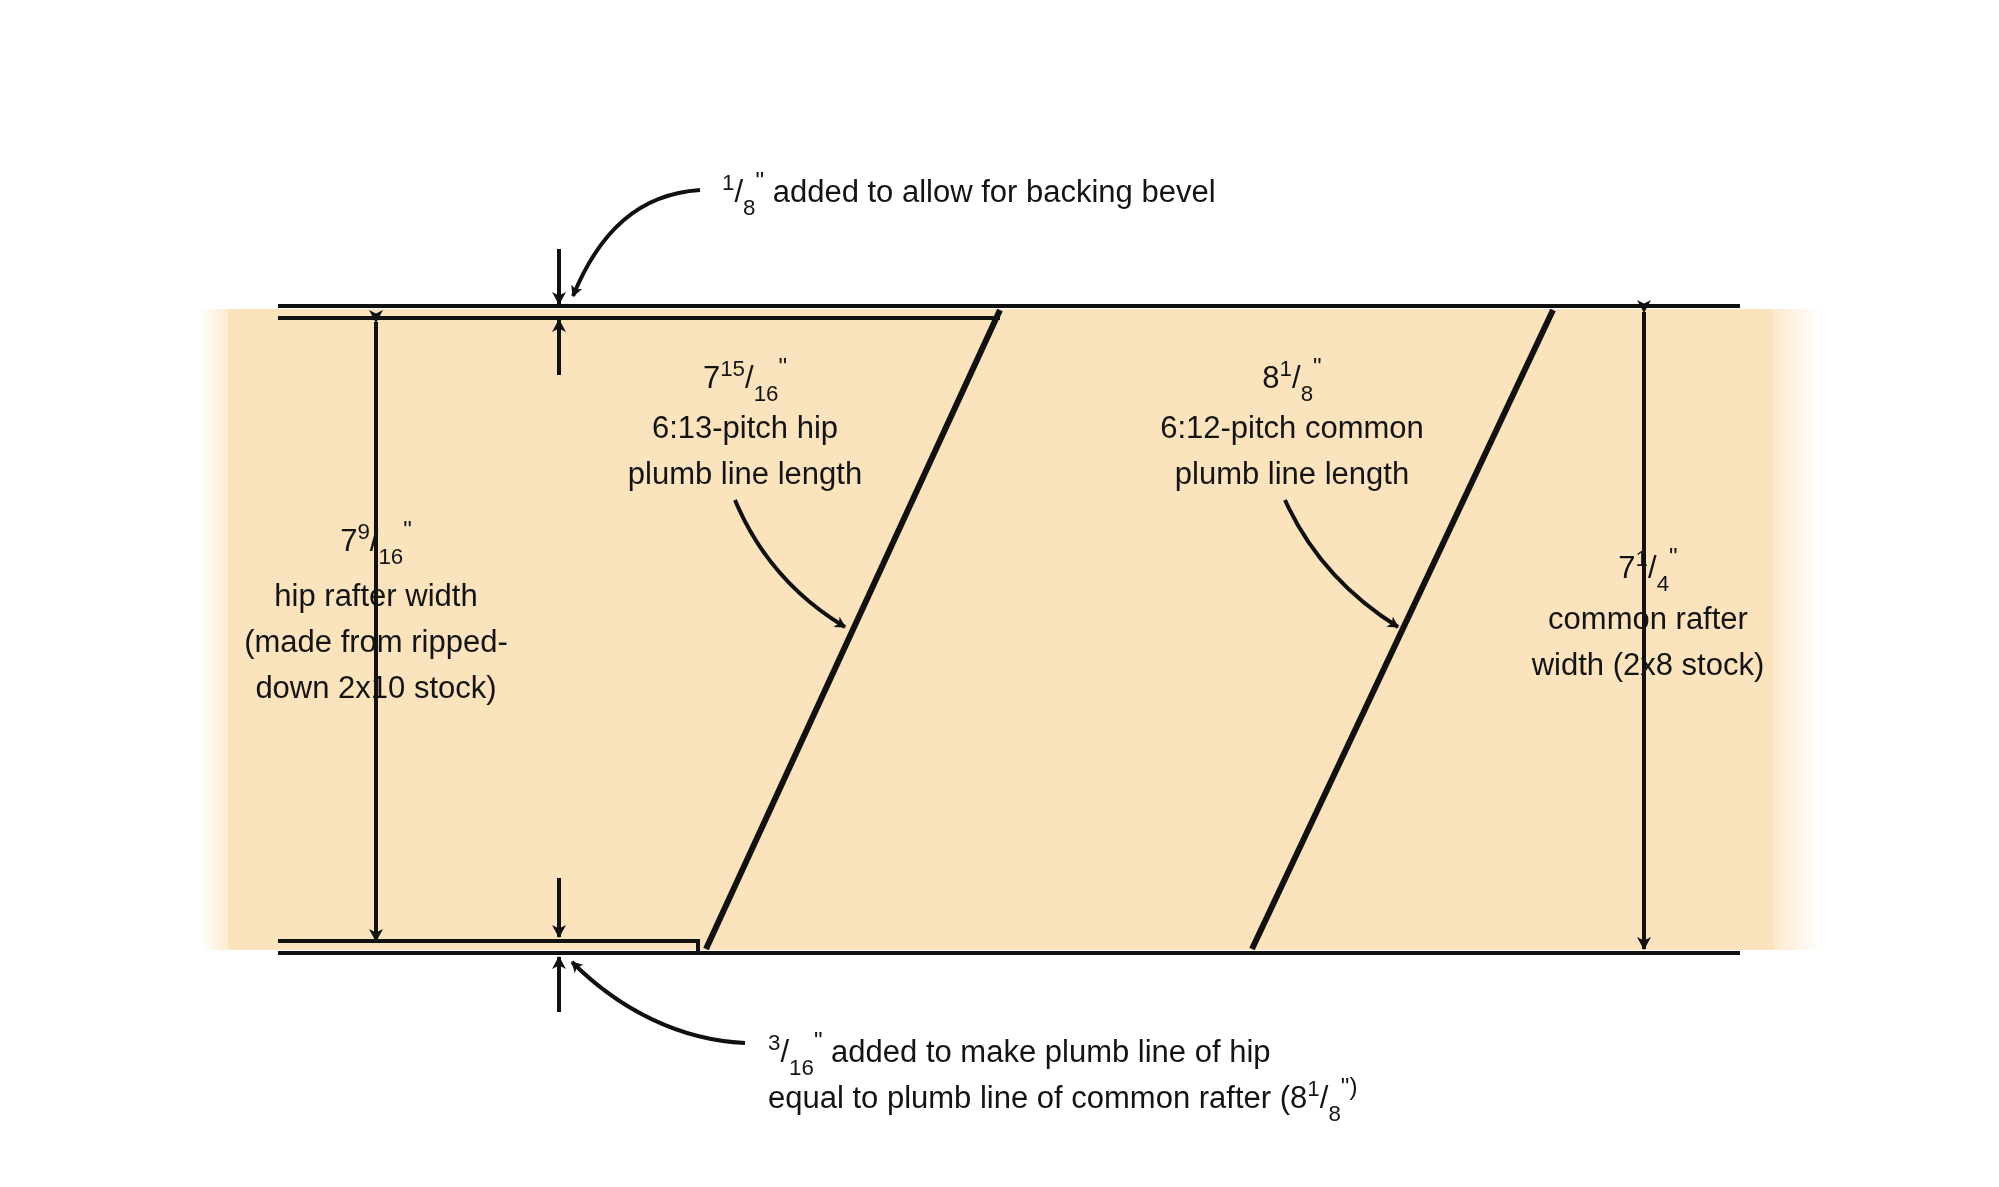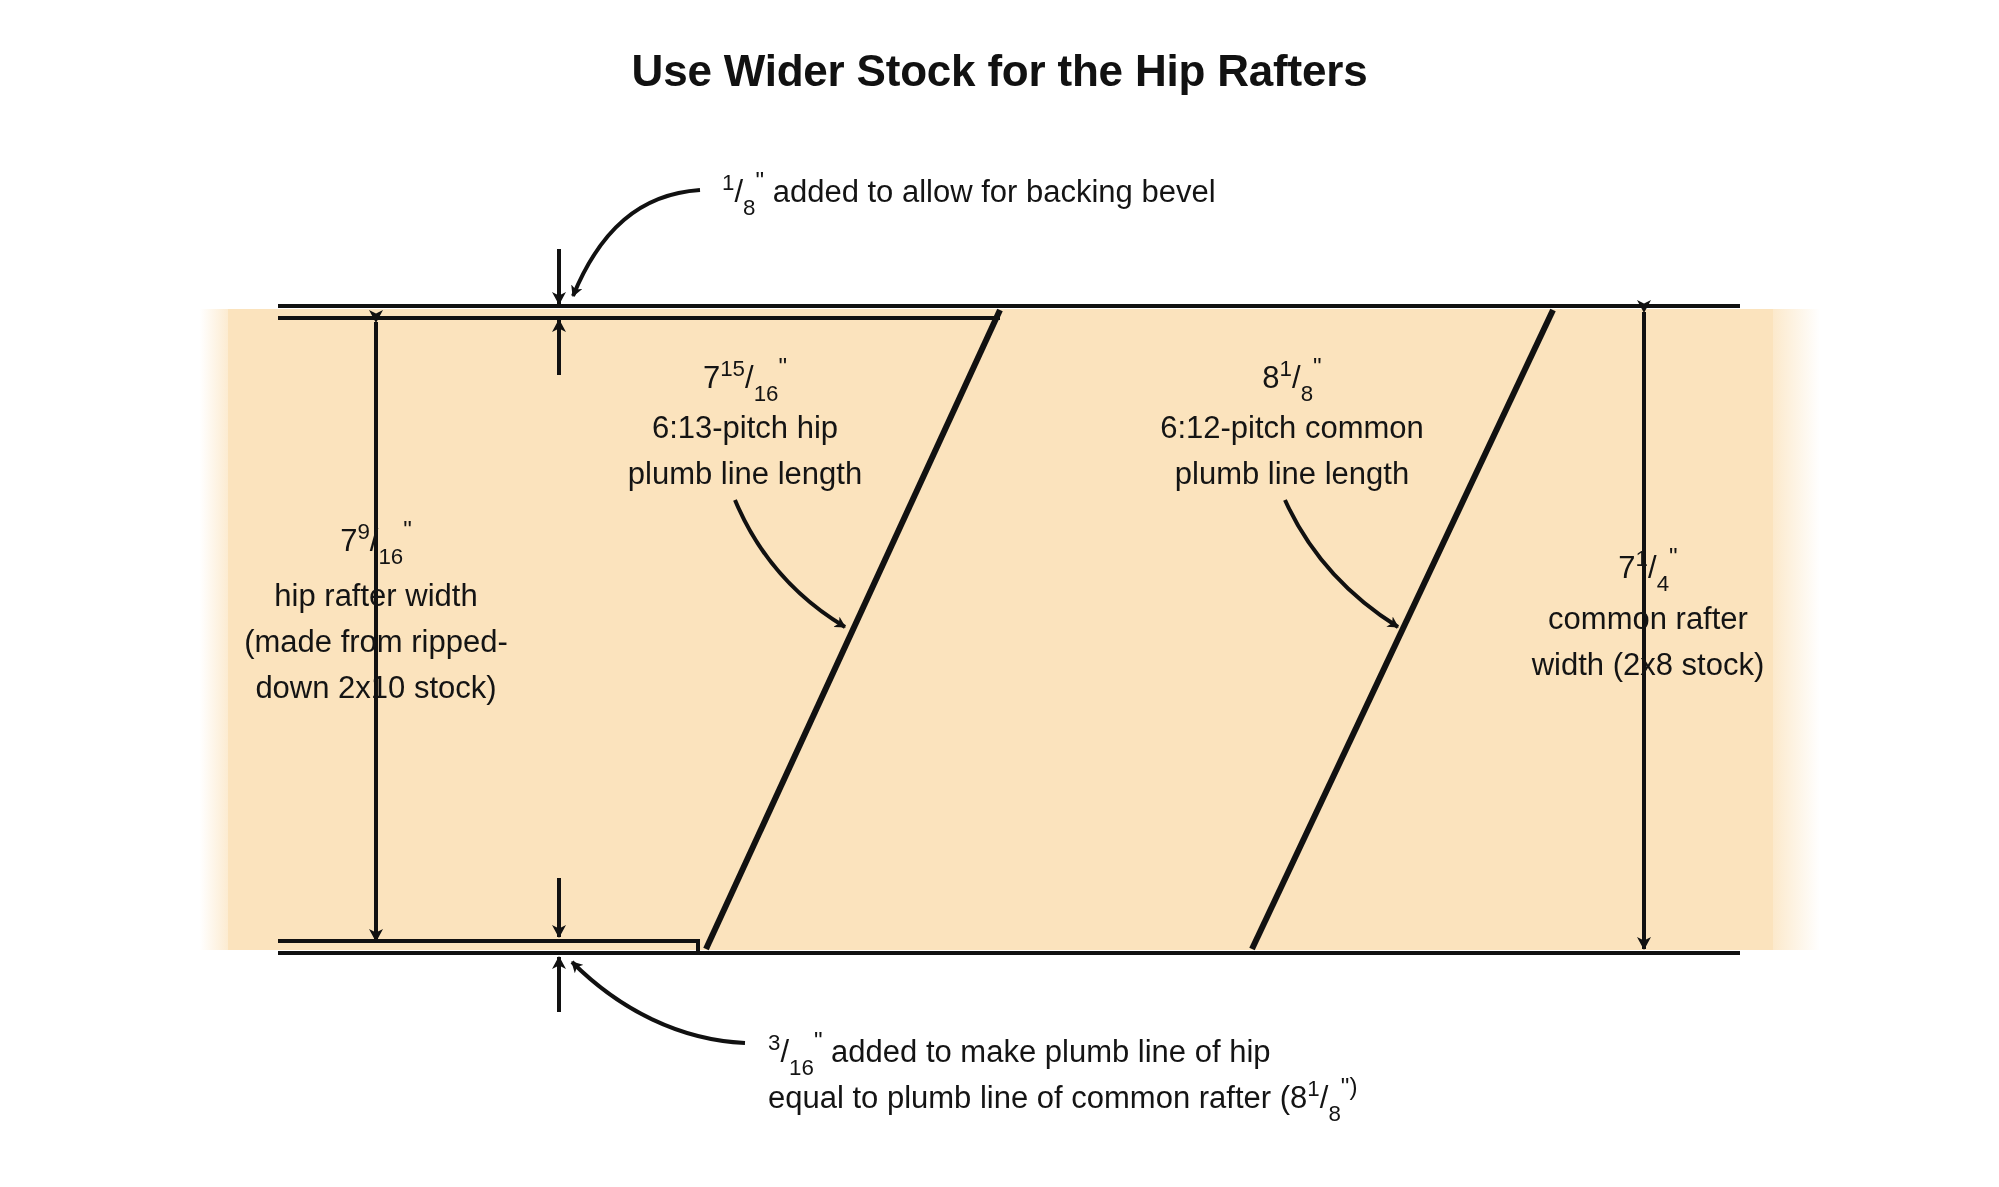--- a/index.html
+++ b/index.html
@@ -50,21 +50,20 @@
     baseline-shift: sub;
   }
   .sl { font-size: 1em; }
   .quote { font-size: 0.78em; baseline-shift: super; }
 </style>
 </head>
 <body>
 
 <div id="root">
 
-  <div class="title">Use Wider Stock for the Hip Rafters</div>
 
   <svg class="diagram" width="1999" height="1187" viewBox="0 0 1999 1187">
     <defs>
       <linearGradient id="fadeLeft" x1="0" y1="0" x2="1" y2="0">
         <stop offset="0" stop-color="#fbe3bd" stop-opacity="0"></stop>
         <stop offset="1" stop-color="#fbe3bd" stop-opacity="1"></stop>
       </linearGradient>
       <linearGradient id="fadeRight" x1="0" y1="0" x2="1" y2="0">
         <stop offset="0" stop-color="#fbe3bd" stop-opacity="1"></stop>
         <stop offset="1" stop-color="#fbe3bd" stop-opacity="0"></stop>

